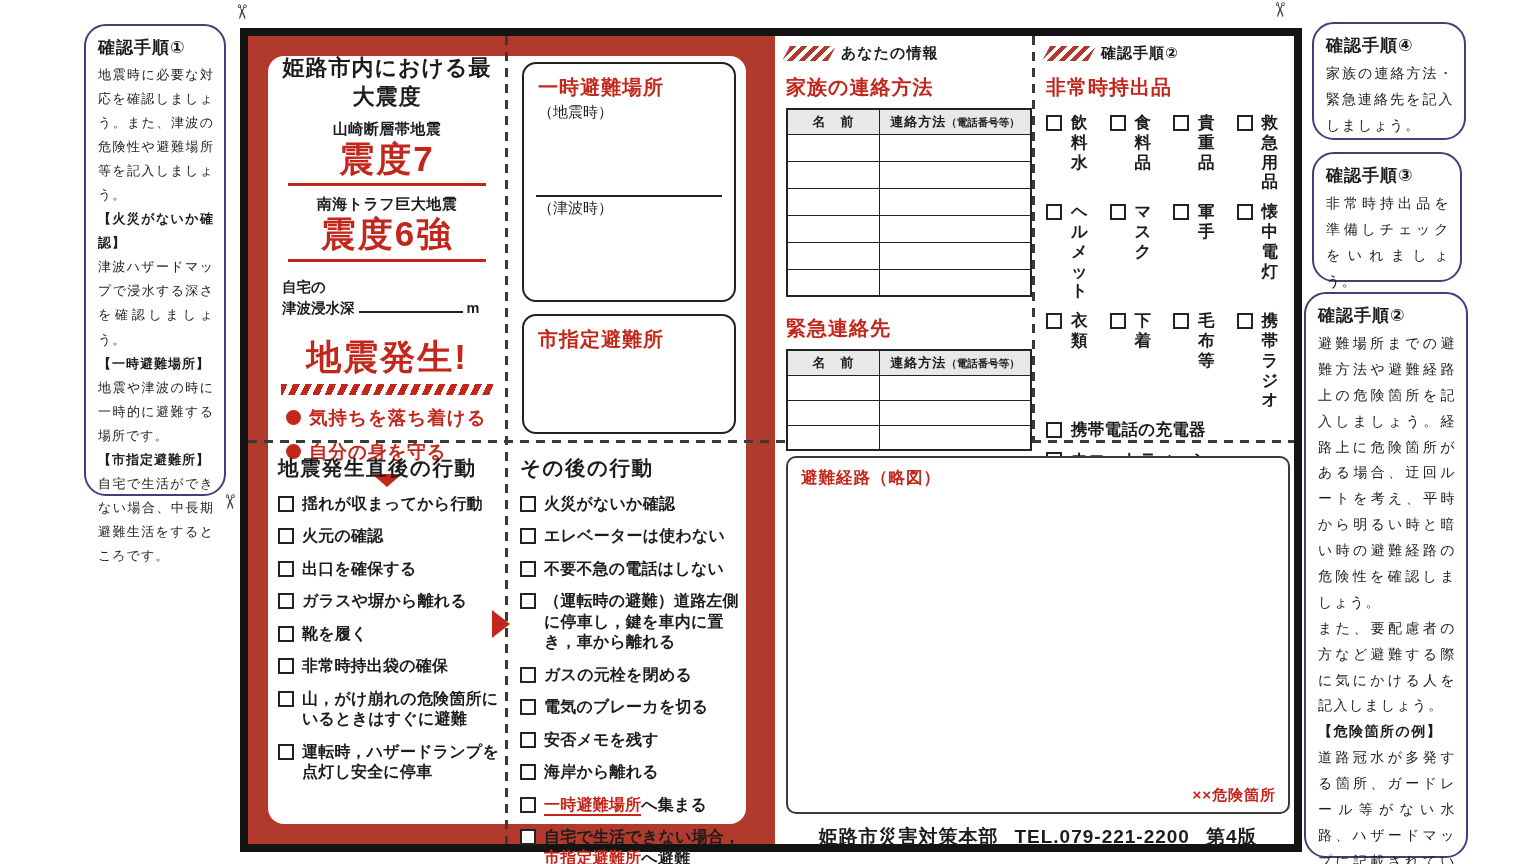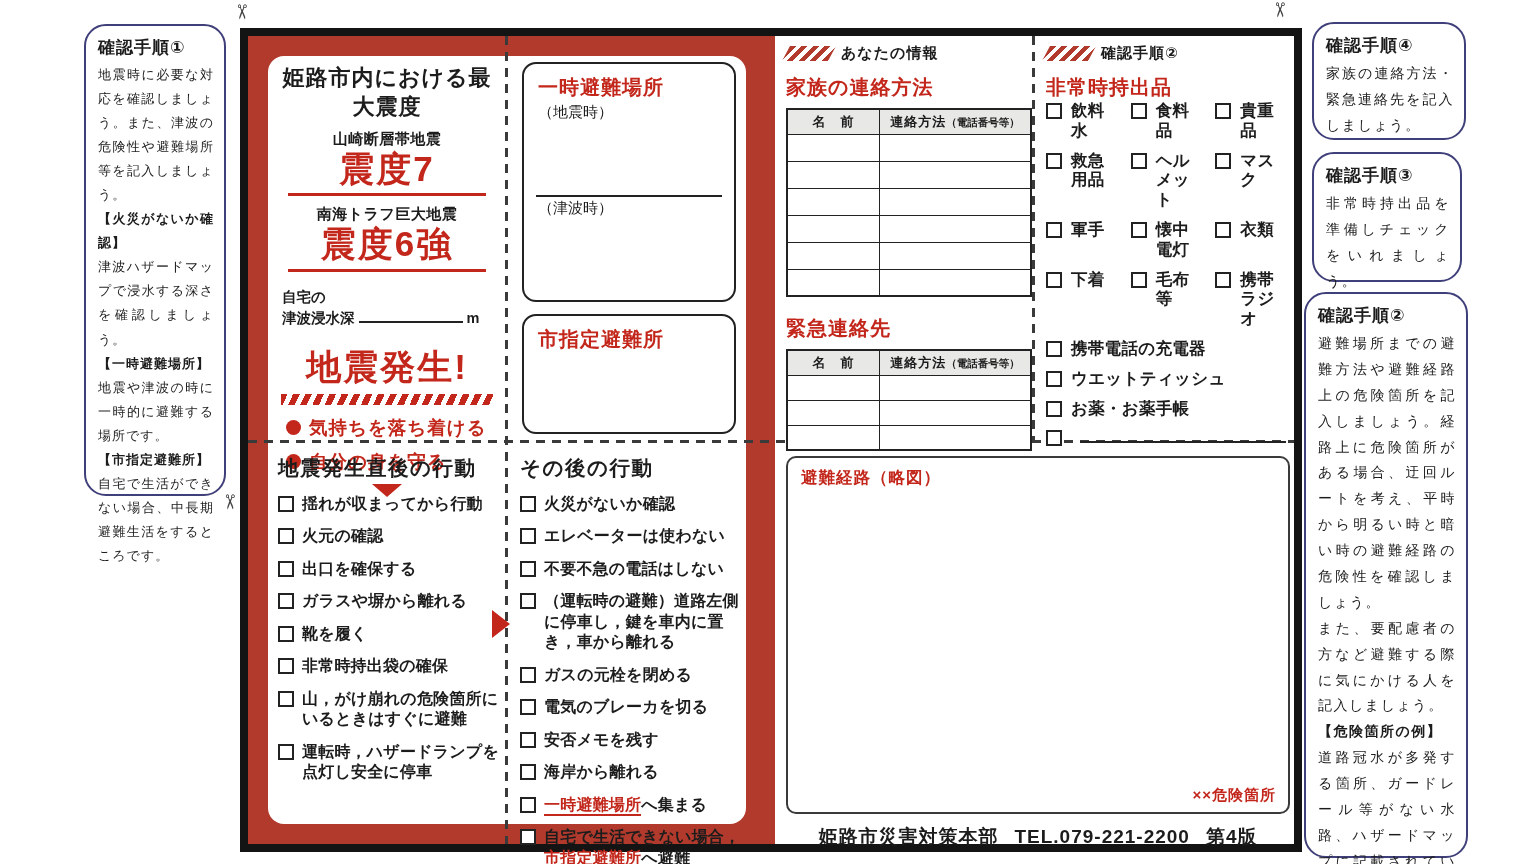--- a/index.html
+++ b/index.html
@@ -36,21 +36,21 @@
   
   .card{
     position:absolute;left:240px;top:28px;width:1062px;height:824px;
     border:8px solid #141414;background:#fff;
   }
   .red-zone{position:absolute;left:0;top:0;width:527px;height:808px;background:var(--frame);}
   .white-panel{position:absolute;left:20px;top:20px;width:478px;height:768px;background:#fff;border-radius:16px;}
   .fold-v{position:absolute;width:3px;background:repeating-linear-gradient(to bottom,#3a3a3a 0 9px,transparent 9px 16px);}
   .fold-h{position:absolute;height:3px;background:repeating-linear-gradient(to right,#3a3a3a 0 9px,transparent 9px 16px);}
   
-  .colA{position:absolute;left:32px;top:28px;width:214px;text-align:center;}
+  .colA{position:absolute;left:32px;top:18px;width:214px;text-align:center;}
   .max-title{font-size:22px;font-weight:bold;letter-spacing:1px;line-height:1.3;}
   .quake-name{font-size:15px;font-weight:bold;margin-top:9px;letter-spacing:0.5px;}
   .quake-level{
     display:block;color:var(--accent);font-size:35px;font-weight:bold;letter-spacing:2px;
     border-bottom:3.5px solid var(--accent);padding:0 6px 4px;margin:0 8px;line-height:1.15;
   }
   .home-depth{margin-top:15px;text-align:left;font-size:14.5px;font-weight:bold;line-height:1.5;padding-left:2px;}
   .blank-line{display:inline-block;width:104px;border-bottom:2px solid #222;height:14px;}
   .alert-title{color:var(--accent);font-size:35px;font-weight:bold;letter-spacing:2px;margin-top:18px;line-height:1.1;}
   .stripe-band{
@@ -93,21 +93,21 @@
   .sec-label{font-size:15px;font-weight:bold;letter-spacing:1px;}
   .red-heading{color:var(--accent);font-size:20px;font-weight:bold;letter-spacing:1px;margin-top:11px;}
   .info-table{width:100%;border-collapse:collapse;border:2.5px solid #222;margin-top:7px;background:#fff;}
   .info-table th,.info-table td{border:1.5px solid #222;}
   .info-table th{background:#e8e8e6;font-size:13px;font-weight:bold;height:25px;letter-spacing:1px;}
   .info-table th .small{font-size:10.5px;letter-spacing:0;}
   .info-table .c1{width:38%;}
   .family-table td{height:27px;}
   .emergency-table td{height:25px;}
   
-  .supply-grid{display:grid;grid-template-columns:1fr 1fr 1fr;column-gap:4px;row-gap:14px;margin-top:0;gap:10px;}
+  .supply-grid{display:grid;grid-template-columns:1fr 1fr 1fr 1fr;column-gap:4px;row-gap:14px;margin-top:12px;gap:10px;}
   .supply-item{display:flex;align-items:flex-start;gap:9px;}
   .supply-item.wide{grid-column:1 / -1;}
   .supply-label{font-size:16.5px;font-weight:bold;letter-spacing:0.3px;line-height:1.2;}
   .supply-line{display:none;}
   .supply-item.blank .supply-line{display:block;flex:1;border-bottom:2px solid #222;height:15px;margin-right:4px;}
   
   .route-box{
     position:absolute;left:538px;top:420px;width:504px;height:358px;
     border:2.5px solid #3a3a3a;border-radius:10px;background:#fff;padding:9px 13px;
   }

